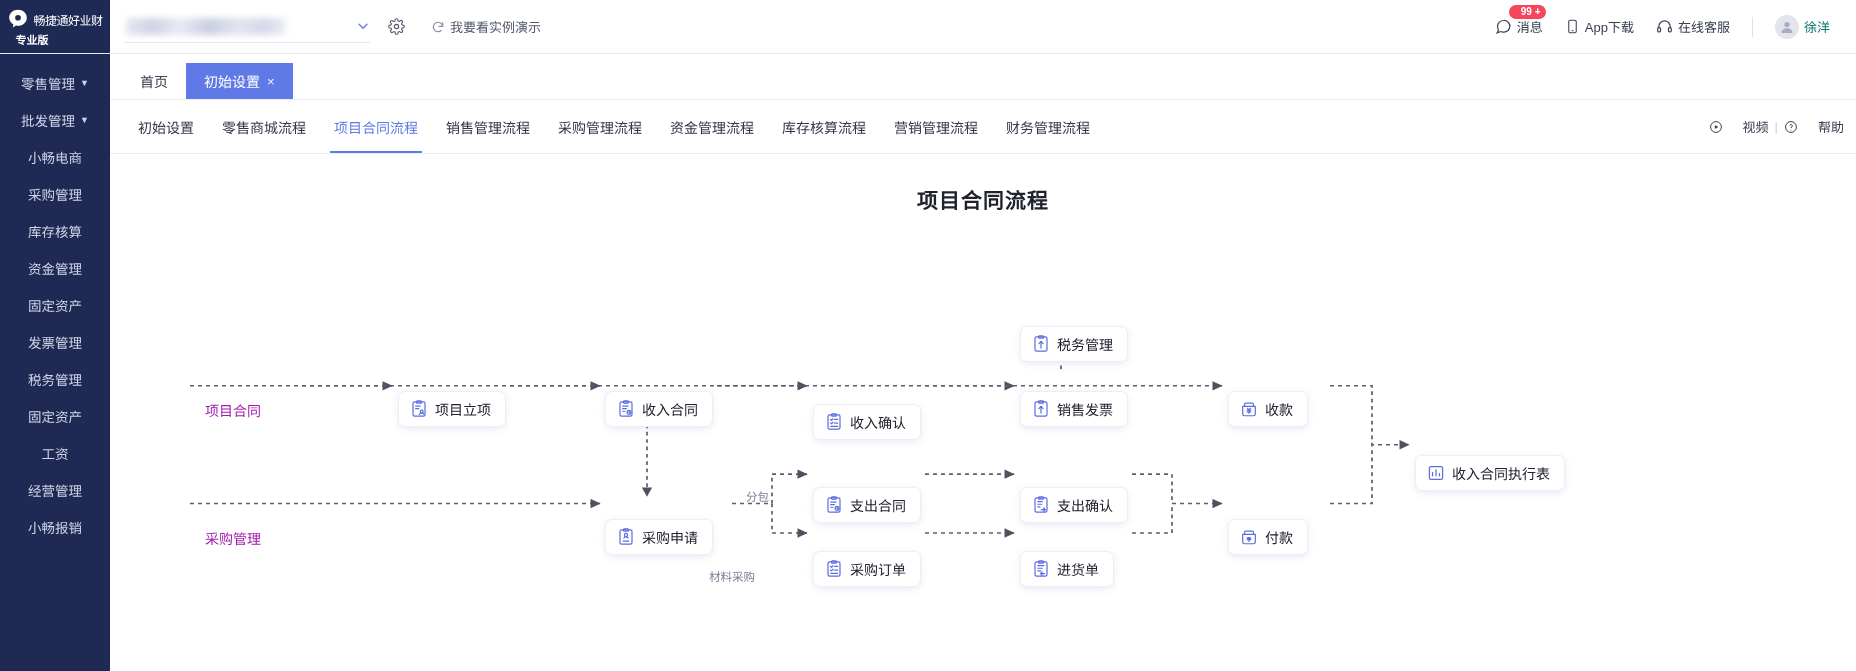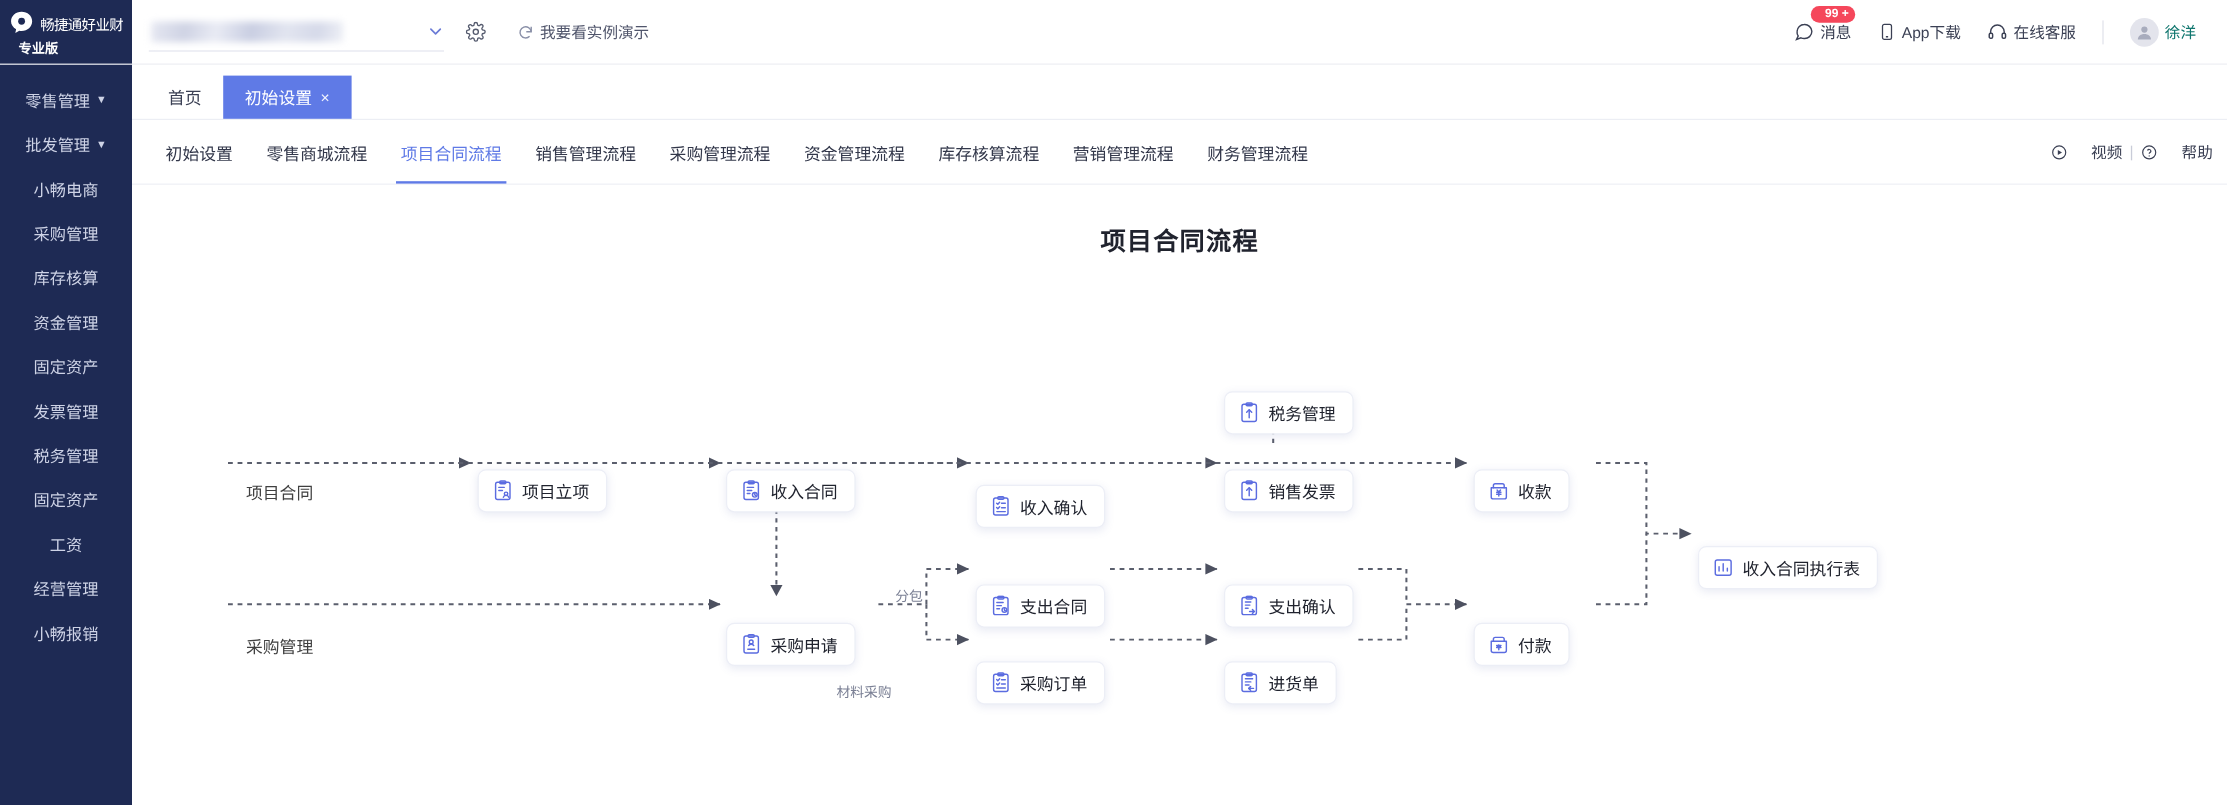--- a/index.html
+++ b/index.html
@@ -153,21 +153,21 @@
     height: 36px; padding: 0 14px 0 11px;
     background: #ffffff;
     border: 1px solid #eceef6;
     border-radius: 7px;
     box-shadow: 0 2px 7px rgba(86,98,170,0.13);
     font-size: 14px; color: #20232e;
     white-space: nowrap; cursor: pointer;
   }
   .node .nic { width: 18px; height: 18px; flex: none; display: block; }
   .row-label {
-    position: absolute; font-size: 14px; color: #404040; white-space: nowrap;
+    position: absolute; font-size: 14px; color: #a21caf; white-space: nowrap;
   }
   .edge-label {
     position: absolute; font-size: 11.5px; color: #7b8095; white-space: nowrap;
   }
 </style>
 </head>
 <body>
 
 <div id="app">
 
@@ -513,19 +513,19 @@
             </div>
             <div class="node" style="left: 1118px; top: 365px;">
               <svg class="nic" viewBox="0 0 24 24">
                 <path d="M3.6 8.6h16.8v10.2a2.2 2.2 0 0 1-2.2 2.2H5.8a2.2 2.2 0 0 1-2.2-2.2z" fill="none" stroke="#5b6ce0" stroke-width="1.6" stroke-linecap="round" stroke-linejoin="round"></path>
                 <path d="M6 8.6V6.2a2 2 0 0 1 2-2h8a2 2 0 0 1 2 2v2.4" fill="none" stroke="#5b6ce0" stroke-width="1.6" stroke-linecap="round" stroke-linejoin="round"></path>
                 <path d="M9.6 13.2h4.8M9.6 15.4h4.8M12 18v-5.2M12 12.8l-1.9 2M12 12.8l1.9 2" fill="none" stroke="#5b6ce0" stroke-width="1.6" stroke-linecap="round" stroke-linejoin="round"></path>
               </svg>
               <span>付款</span>
             </div>
             <div class="edge-label" style="left: 636px; top: 334px;">分包</div>
-            <div class="edge-label" style="left: 587px; top: 414px;">材料采购</div>
+            <div class="edge-label" style="left: 599px; top: 414px;">材料采购</div>
           </div>
       </div>
 
     </div>
   </div>
 </div>
 
 </body></html>

